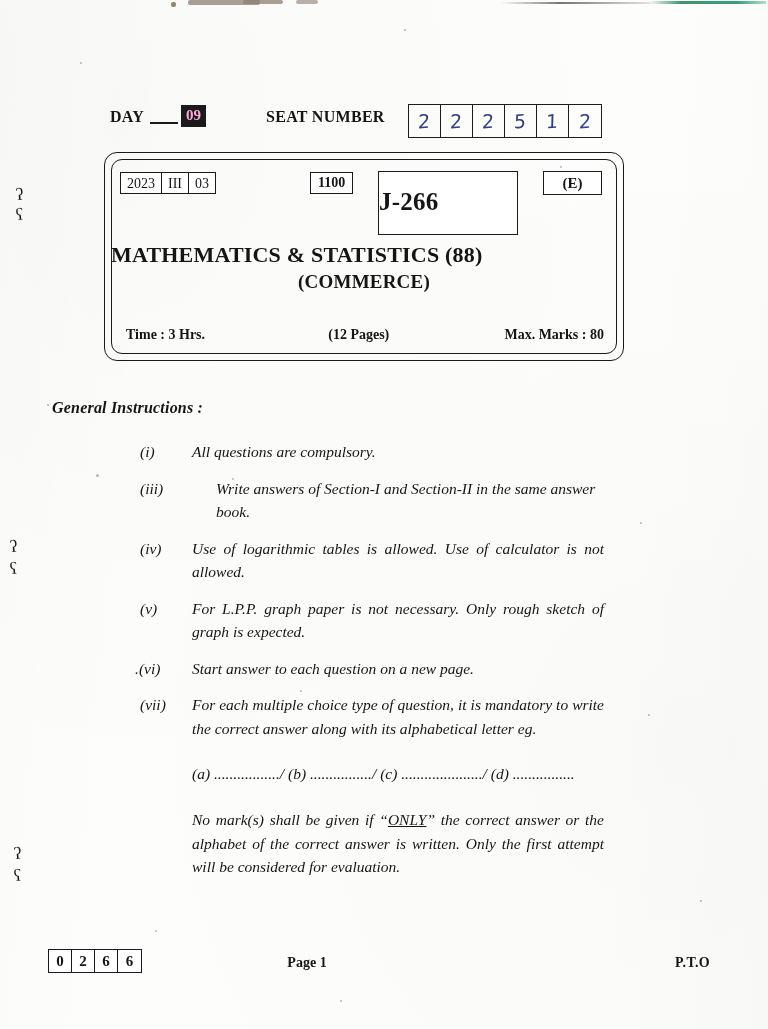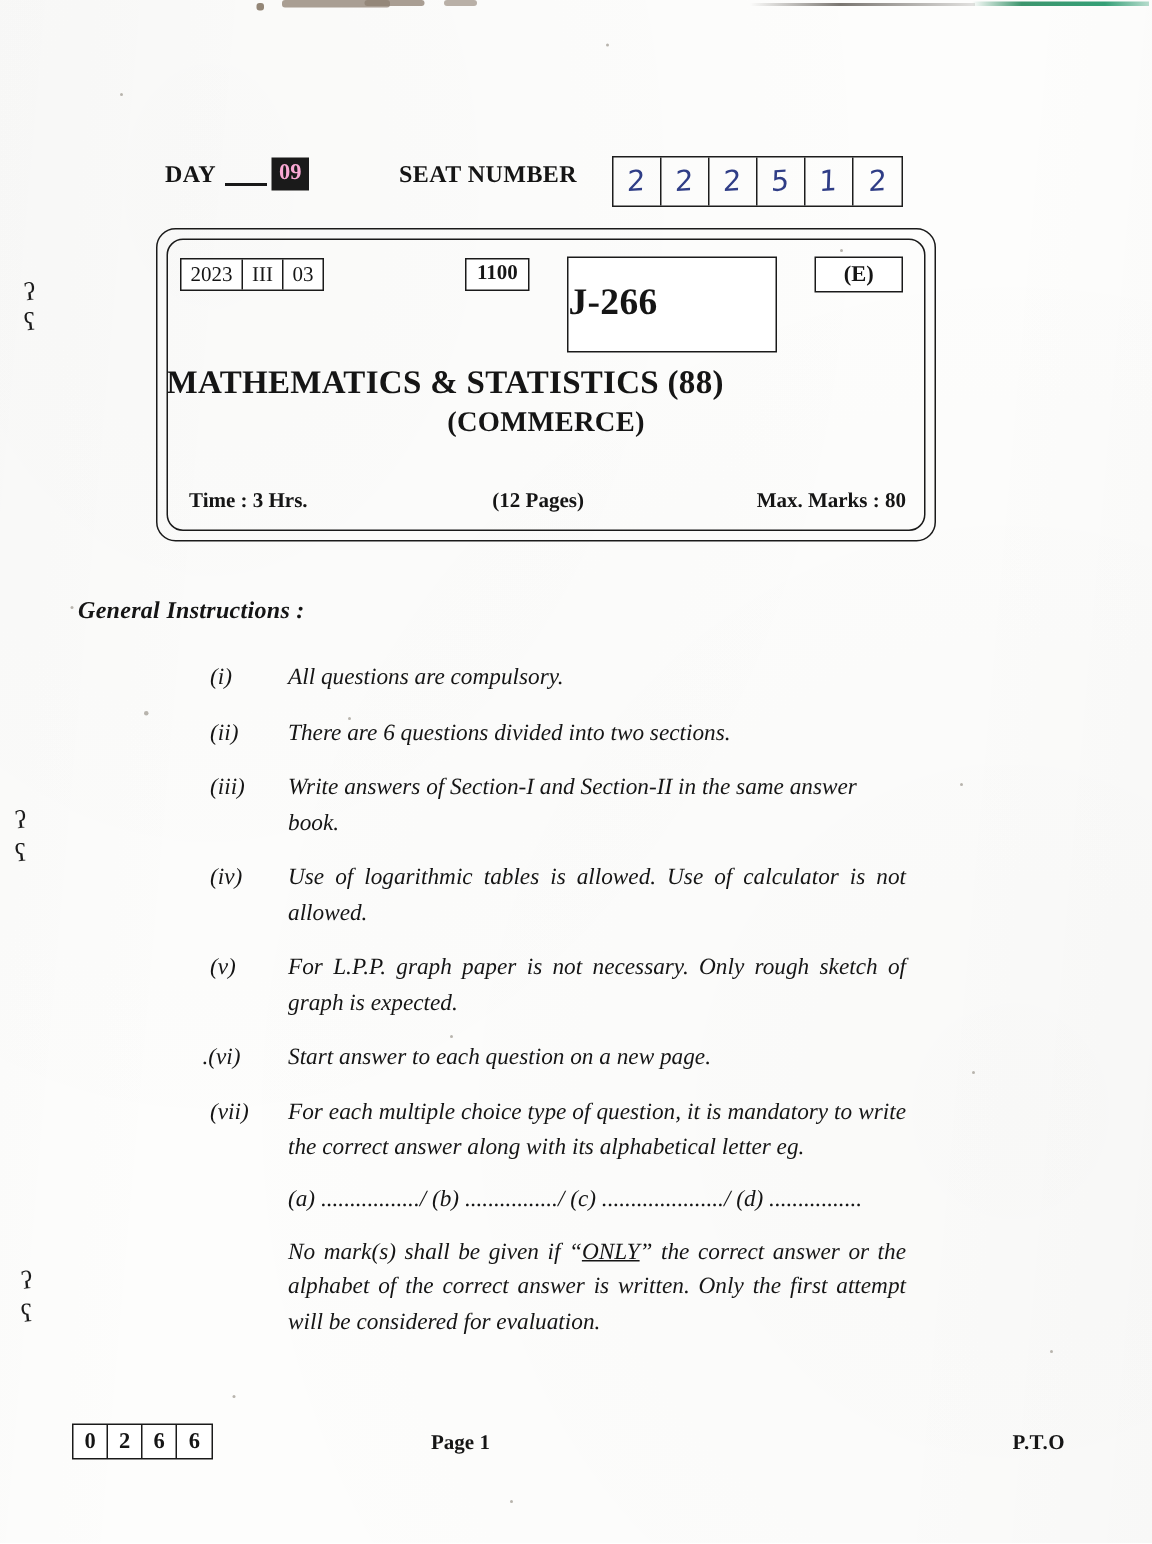--- a/index.html
+++ b/index.html
@@ -318,21 +318,21 @@
   .instr-text {
     flex: 1 1 auto;
     font-style: italic;
     font-size: 15.5px;
     line-height: 1.52;
     text-align: justify;
     text-justify: inter-word;
   }
   .instr-text.nojustify { text-align: left; }
   .instr-sub {
-    margin-top: 11px;
+    margin-top: 22px;
     font-style: italic;
     font-size: 15.5px;
     line-height: 1.52;
   }
   .instr-sub .underlined { text-decoration: underline; }
 
   
   .footer-code {
     position: absolute;
     left: 48px;
@@ -463,28 +463,24 @@
 
   <div class="instr-heading">General Instructions :</div>
 
   <div class="instr-list">
 
     <div class="instr-item">
       <span class="instr-num">(i)</span>
       <span class="instr-text nojustify">All questions are compulsory.</span>
     </div>
 
-    <div class="instr-item">
-      <span class="instr-num">(ii)</span>
-      <span class="instr-text nojustify">There are 6 questions divided into two sections.</span>
-    </div>
 
     <div class="instr-item">
       <span class="instr-num">(iii)</span>
-      <span class="instr-text nojustify" style="max-width:402px;">Write answers of Section-I and Section-II in the same answer book.</span>
+      <span class="instr-text nojustify" style="max-width:402px;margin-left:24px;">Write answers of Section-I and Section-II in the same answer book.</span>
     </div>
 
     <div class="instr-item">
       <span class="instr-num">(iv)</span>
       <span class="instr-text" style="max-width:412px;">Use of logarithmic tables is allowed. Use of calculator is not allowed.</span>
     </div>
 
     <div class="instr-item">
       <span class="instr-num">(v)</span>
       <span class="instr-text" style="max-width:412px;">For L.P.P. graph paper is not necessary. Only rough sketch of graph is expected.</span>

